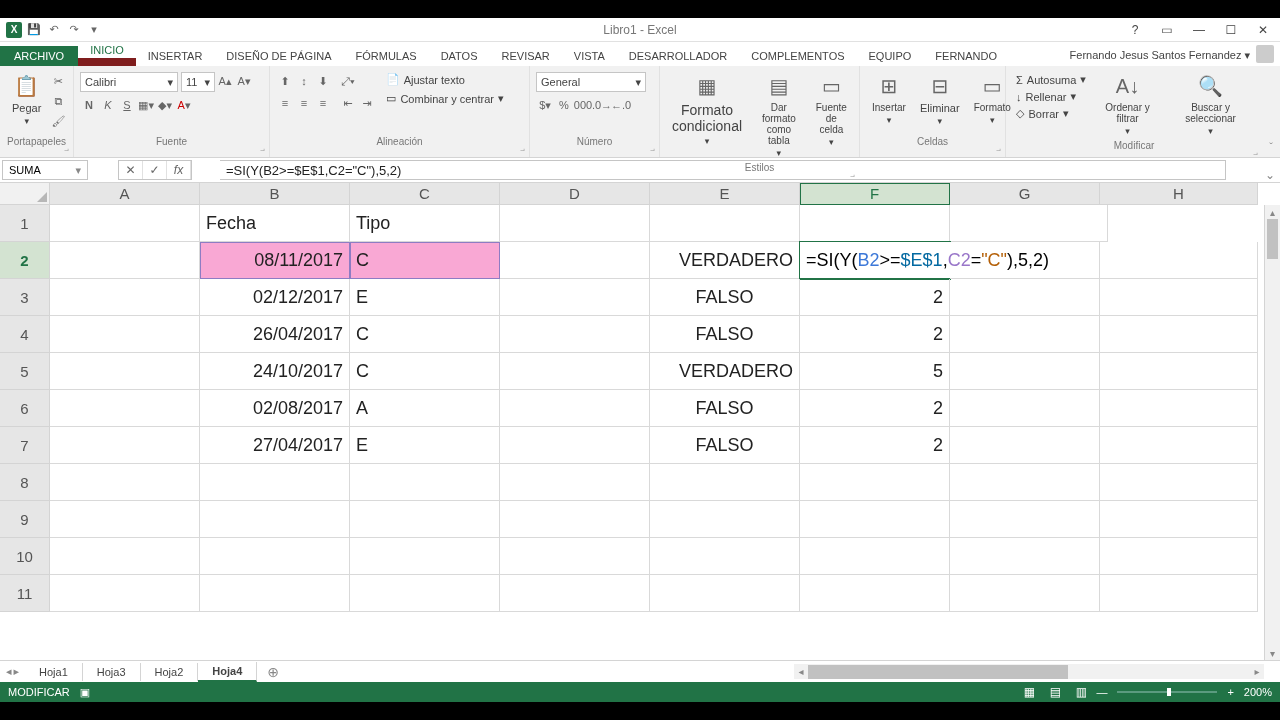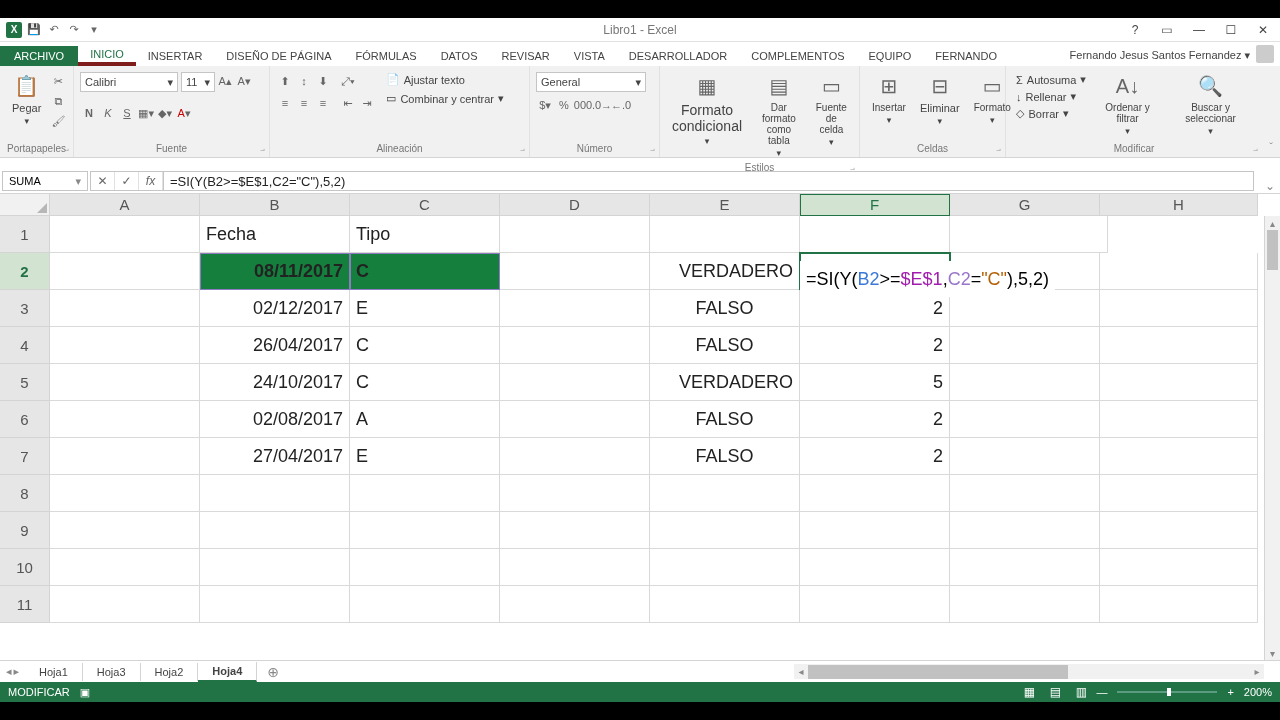--- a/index.html
+++ b/index.html
@@ -18,40 +18,40 @@
   .titlebar-center { position: absolute; left: 50%; transform: translateX(-50%); color: #777; }
   .titlebar-right { position: absolute; right: 4px; display: flex; align-items: center; gap: 6px; }
   .qat-icon { width: 16px; height: 16px; display: flex; align-items: center; justify-content: center; color: #666; font-size: 11px; }
   .excel-icon { width: 16px; height: 16px; background: #217346; color: #fff; font-size: 10px; display: flex; align-items: center; justify-content: center; font-weight: bold; border-radius: 2px; }
   .win-btn { width: 26px; height: 18px; color: #444; display: flex; align-items: center; justify-content: center; font-size: 12px; }
 
   
   .ribbon-tabs { height: 24px; background: #fff; display: flex; align-items: flex-end; font-size: 12px; }
   .ribbon-tab { padding: 4px 12px; color: #444; cursor: pointer; text-transform: uppercase; font-size: 11px; }
   .ribbon-tab.file { background: #217346; color: #fff; padding: 4px 14px; }
-  .ribbon-tab.active { color: #217346; border-bottom: 4px solid #7f1d1d; padding-bottom: 2px; }
+  .ribbon-tab.active { color: #217346; border-bottom: 8px solid #7f1d1d; padding-bottom: 2px; }
   .ribbon-user { margin-left: auto; padding: 4px 30px 4px 10px; color: #444; font-size: 11px; position: relative; }
   .user-silhouette { position: absolute; right: 6px; top: 0; width: 18px; height: 18px; background: #ccc; border-radius: 2px; }
 
   
   .ribbon-body { height: 92px; background: #f1f1f1; border-bottom: 1px solid #d4d4d4; display: flex; font-size: 11px; }
   .ribbon-group { border-right: 1px solid #e1e1e1; display: flex; flex-direction: column; padding: 2px 6px 0 6px; position: relative; }
-  .ribbon-group-label { text-align: center; color: #777; font-size: 10px; padding-bottom: 3px; margin-top: auto; position: relative; }
+  .ribbon-group-label { text-align: center; color: #777; font-size: 10px; padding-bottom: 10px; margin-top: auto; position: relative; }
   .ribbon-group-label::after { content: "⌐"; position: absolute; right: -2px; bottom: 2px; font-size: 8px; color: #999; transform: rotate(180deg); }
   .ribbon-group-content { display: flex; align-items: flex-start; flex: 1; gap: 2px; }
   .rbtn-big { display: flex; flex-direction: column; align-items: center; padding: 4px 6px; gap: 2px; color: #444; }
   .rbtn-big .ricon { width: 28px; height: 28px; display: flex; align-items: center; justify-content: center; font-size: 20px; color: #666; }
   .rbtn-col { display: flex; flex-direction: column; gap: 2px; padding-top: 4px; }
   .rbtn-sm { width: 18px; height: 18px; display: flex; align-items: center; justify-content: center; color: #666; font-size: 11px; border: 1px solid transparent; }
   .rbtn-row { display: flex; gap: 1px; }
   .rbtn-text { display: flex; align-items: center; gap: 4px; color: #444; padding: 1px 4px; }
   .combo { background: #fff; border: 1px solid #c5c5c5; height: 20px; display: flex; align-items: center; padding: 0 4px; font-size: 11px; color: #444; }
 
   
-  .formula-bar { height: 36px; background: #fff; border-bottom: 1px solid #d4d4d4; display: flex; align-items: flex-end; }
+  .formula-bar { height: 25px; background: #fff; border-bottom: 1px solid #d4d4d4; display: flex; align-items: flex-end; gap: 28px; }
   .name-box { width: 86px; border: 1px solid #c5c5c5; margin: 2px; height: 20px; display: flex; align-items: center; padding: 0 6px; font-size: 11px; justify-content: space-between; }
   .name-box::after { content: "▾"; color: #888; }
   .fx-btns { display: flex; border: 1px solid #c5c5c5; height: 20px; margin: 2px 0; }
   .fx-btn { width: 24px; display: flex; align-items: center; justify-content: center; color: #666; border-right: 1px solid #e1e1e1; font-size: 12px; }
   .fx-label { font-style: italic; color: #666; padding: 0 6px; }
   .formula-input { flex: 1; border: 1px solid #c5c5c5; border-left: none; height: 20px; margin: 2px 6px 2px 0; padding: 0 6px; display: flex; align-items: center; font-size: 13px; color: #222; }
   .formula-expand { width: 20px; display: flex; align-items: center; justify-content: center; color: #888; }
 
   
   .grid-area { flex: 1; display: flex; flex-direction: column; background: #fff; position: relative; overflow: hidden; }
@@ -74,28 +74,28 @@
   .wB { width: 150px; }
   .wC { width: 150px; }
   .wD { width: 150px; }
   .wE { width: 150px; }
   .wF { width: 150px; }
   .wG { width: 150px; }
   .wH { width: 158px; }
 
   
   .e1-cell { outline: 1px solid #e06666; outline-offset: -1px; }
-  .b2c2-range { background: #15803d; outline: 1px solid #8e7cc3; outline-offset: -1px; font-weight: bold; }
+  .b2c2-range { background: #f9a8d4; outline: 1px solid #8e7cc3; outline-offset: -1px; }
   .f-header-active { background: #d3e3d1; outline: 1px solid #217346; outline-offset: -1px; }
 
   .formula-edit { font-family: "Segoe UI", sans-serif; font-size: 18px; white-space: nowrap; display: flex; align-items: center; }
-  .formula-overflow { position: absolute; left: 0; top: 8px; height: 100%; display: flex; align-items: center; padding: 0 6px; white-space: nowrap; z-index: 5; background: #fff; justify-content: space-between; }
+  .formula-overflow { position: absolute; left: 0; top: 0; height: 100%; display: flex; align-items: center; padding: 0 6px; white-space: nowrap; z-index: 5; background: #fff; justify-content: space-between; }
   .tok-fn { color: #000; }
   .tok-ref1 { color: #3c78d8; }
-  .tok-ref2 { color: #a21caf; }
+  .tok-ref2 { color: #0369a1; }
   .tok-ref4 { color: #9976c9; }
   .tok-str { color: #b45f06; }
 
   
   .vscroll { position: absolute; right: 0; top: 22px; bottom: 0; width: 16px; background: #f1f1f1; border-left: 1px solid #d4d4d4; }
   .vscroll-thumb { position: absolute; top: 14px; left: 2px; right: 2px; height: 40px; background: #c1c1c1; }
   .vscroll-arrow { position: absolute; left: 0; right: 0; height: 14px; display: flex; align-items: center; justify-content: center; color: #888; font-size: 10px; }
 
   
   .sheet-tab-bar { height: 22px; background: #fff; border-top: 1px solid #d4d4d4; display: flex; align-items: center; font-size: 11px; position: relative; }
@@ -172,21 +172,21 @@
         <div class="rbtn-col">
           <div class="rbtn-sm">✂</div>
           <div class="rbtn-sm">⧉</div>
           <div class="rbtn-sm">🖌</div>
         </div>
       </div>
       <div class="ribbon-group-label">Portapapeles</div>
     </div>
 
     <div class="ribbon-group" style="width:196px">
-      <div class="ribbon-group-content" style="flex-direction:column;gap:12px;padding-top:4px">
+      <div class="ribbon-group-content" style="flex-direction:column;gap:4px;padding-top:4px">
         <div class="rbtn-row">
           <div class="combo" style="width:98px">
               <span>Calibri</span>
               <span style="margin-left:auto">▾</span>
             </div>
           <div class="combo" style="width:34px;margin-left:2px">
               <span>11</span>
               <span style="margin-left:auto">▾</span>
             </div>
           <div class="rbtn-sm">A▴</div>

